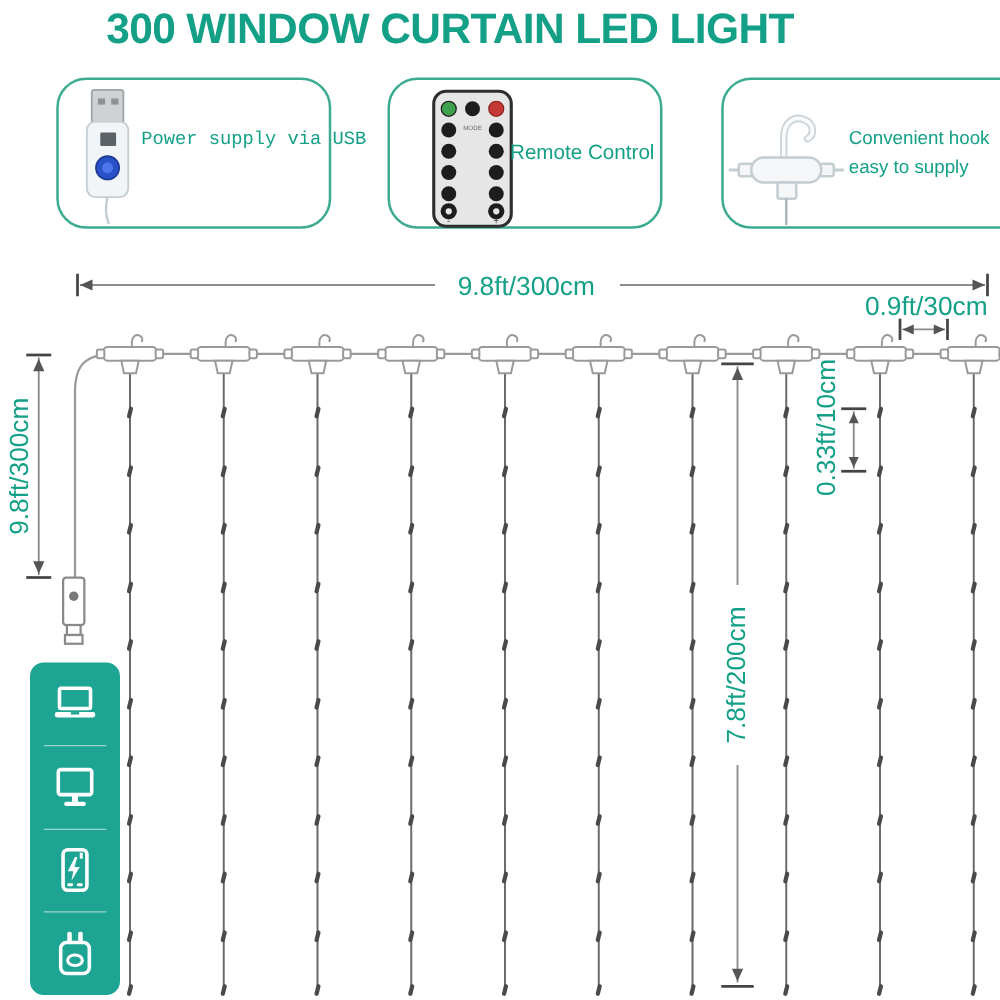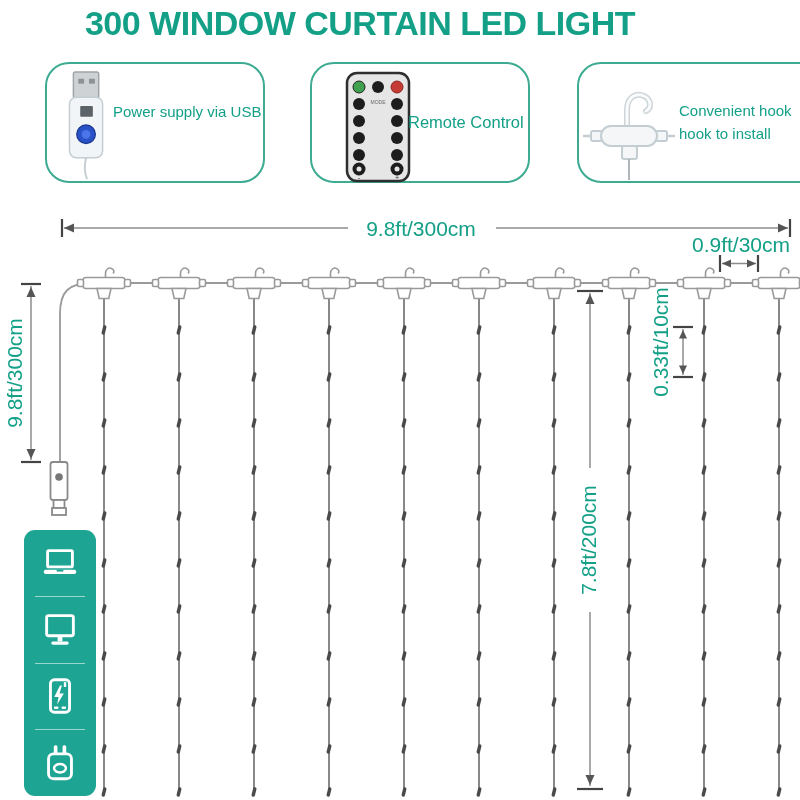--- a/index.html
+++ b/index.html
@@ -17,21 +17,21 @@
     border:2.5px solid #3cab92;border-radius:24px;background:#fff;
   }
   .fb1{left:45px;width:220px;}
   .fb2{left:310px;width:220px;}
   .fb3{left:577px;width:252px;}
   .feat-img{position:absolute;}
   .feat-text{
     position:absolute;color:var(--accent);font-size:15px;line-height:1.5;
     display:flex;flex-direction:column;justify-content:center;white-space:nowrap;
   }
-  .fb1 .feat-text{left:66px;top:0;height:96px;}
+  .fb1 .feat-text{left:66px;top:0;height:96px;font-family:Liberation Mono, monospace;}
   .fb2 .feat-text{left:96px;top:0;height:117px;font-size:16.5px;align-items:center;}
   .fb3 .feat-text{left:100px;top:0;height:117px;}
   .curtain-layer{position:absolute;left:0;top:0;}
   .dim-label{fill:var(--accent);font-size:21px;font-family:"Liberation Sans",sans-serif;}
   .hf{fill:#fff;stroke:#9a9a9a;stroke-width:1.6;}
   .hk{fill:none;stroke:#9a9a9a;stroke-width:1.6;}
   .string{stroke:#6b6b6b;stroke-width:1.6;}
   .dimcap{stroke:#444;stroke-width:2.2;}
   .dimline{stroke:#8c8c8c;stroke-width:1.5;fill:none;}
   .dimarrow{fill:#555;}
@@ -99,21 +99,21 @@
     <line x1="4" y1="66" x2="13" y2="66" stroke="#c3cdd2" stroke-width="2.5"></line>
     <line x1="87" y1="66" x2="96" y2="66" stroke="#c3cdd2" stroke-width="2.5"></line>
     <rect x="12" y="61" width="11" height="10" rx="2" fill="#f4f6f7" stroke="#c3cdd2" stroke-width="2"></rect>
     <rect x="77" y="61" width="11" height="10" rx="2" fill="#f4f6f7" stroke="#c3cdd2" stroke-width="2"></rect>
     <rect x="22" y="56" width="56" height="20" rx="10" fill="#f4f6f7" stroke="#c3cdd2" stroke-width="2"></rect>
     <rect x="43" y="76" width="15" height="13" rx="2" fill="#f4f6f7" stroke="#c3cdd2" stroke-width="2"></rect>
     <line x1="50" y1="89" x2="50" y2="110" stroke="#aeb6ba" stroke-width="2"></line>
   </svg>
   <div class="feat-text">
     <span>Convenient hook</span>
-    <span>hook to install</span>
+    <span>easy to supply</span>
   </div>
 </div>
 
 <svg id="curtain-layer" class="curtain-layer" width="800" height="800" viewBox="0 0 800 800">
   <defs>
     <g id="hanger">
       <path class="hk" d="M 1.5 -5.5 L 1.5 -9.5 C 1.5 -13.5 4.5 -15.8 7.5 -14.6 C 10 -13.6 10.6 -11 9 -9.5"></path>
       <rect class="hf" x="-21" y="-5.5" width="42" height="11" rx="3"></rect>
       <rect class="hf" x="-26.5" y="-3.5" width="6" height="7" rx="1.5"></rect>
       <rect class="hf" x="20.5" y="-3.5" width="6" height="7" rx="1.5"></rect>

